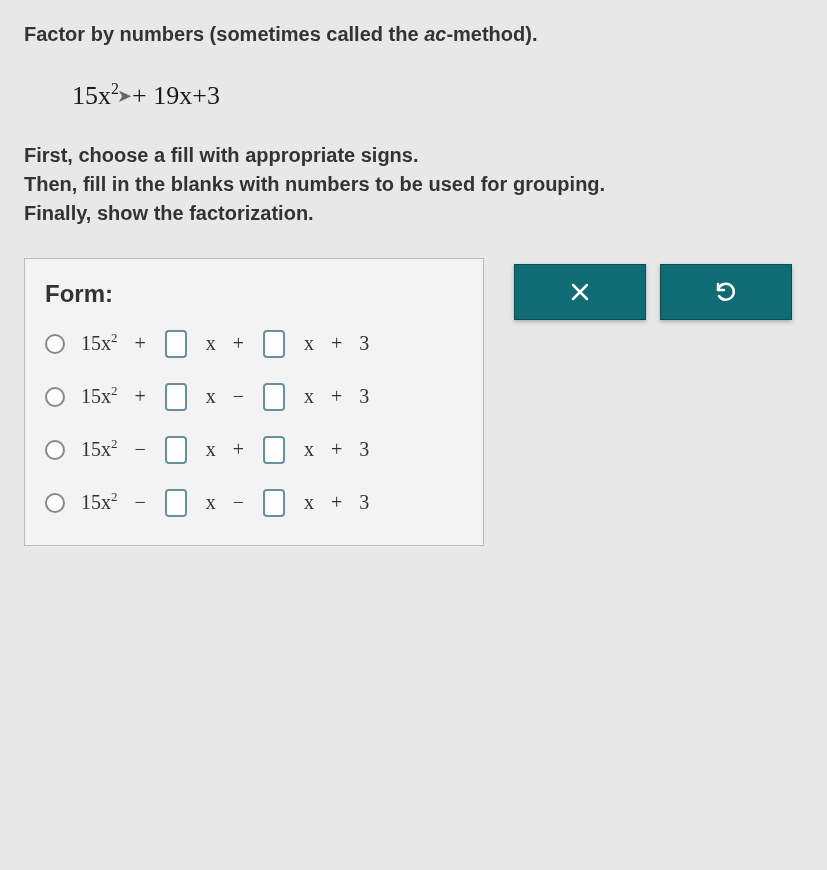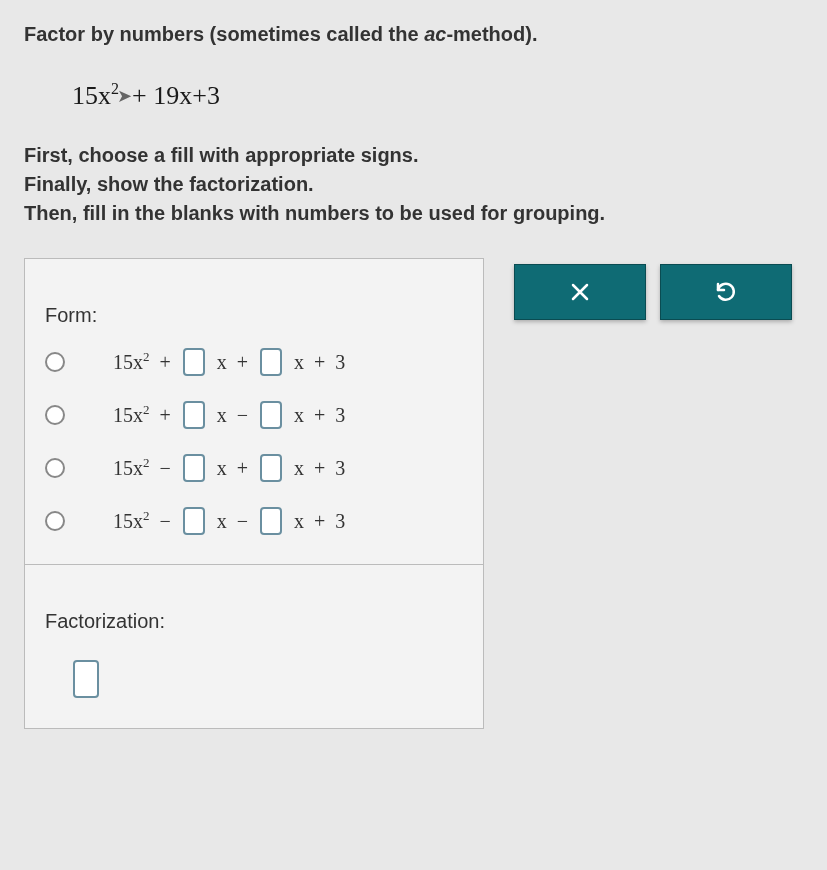--- a/index.html
+++ b/index.html
@@ -40,43 +40,42 @@
       border: 1px solid #bbb;
       background: #f3f3f3;
       width: 460px;
     }
     .form-section {
       padding: 18px 20px 22px;
       border-bottom: 1px solid #bbb;
     }
     .form-section:last-child { border-bottom: none; }
     .form-heading {
-      font-weight: normal;
-      font-size: 20px;
+      font-weight: bold;
+      font-size: 24px;
       margin-bottom: 18px;
       color: #333;
-      margin-top: 24px;
     }
     .option-row {
       display: flex;
       align-items: center;
       gap: 16px;
       margin-bottom: 24px;
       font-family: "Times New Roman", Times, serif;
       font-size: 20px;
       color: #333;
     }
     .radio {
       width: 20px; height: 20px;
       border: 2px solid #888;
       border-radius: 50%;
       background: #fff;
       flex-shrink: 0;
     }
-    .expr-text { display: flex; align-items: flex-start; gap: 10px; white-space: nowrap; margin-left: 32px; }
+    .expr-text { display: flex; align-items: flex-end; gap: 17px; white-space: nowrap; }
     .term { font-family: "Times New Roman", Times, serif; }
     .term sup { font-size: 13px; }
     .blank {
       display: inline-block;
       width: 22px; height: 28px;
       border: 2px solid #6a8fa0;
       border-radius: 4px;
       background: #fff;
       margin: 0 2px;
     }
@@ -114,22 +113,22 @@
     <span>Factor by numbers (sometimes called the </span><span class="ac-style">ac</span><span>-method).</span>
   </p>
 </div>
 
 <div class="expression">
   <span>15</span><span>x</span><sup>2</sup><span class="cursor-icon">➤</span><span>+</span> <span>19</span><span>x</span><span>+</span><span>3</span>
 </div>
 
 <div class="instruction-block">
   <p class="text-line">First, choose a fill with appropriate signs.</p>
+  <p class="text-line">Then, fill in the blanks with numbers to be used for grouping.</p>
   <p class="text-line">Finally, show the factorization.</p>
-  <p class="text-line">Then, fill in the blanks with numbers to be used for grouping.</p>
 </div>
 
 <div class="content-row">
   <div class="form-box">
     <div class="form-section">
       <div class="form-heading">Form:</div>
 
       <div class="option-row">
         <div class="radio"></div>
         <div class="expr-text">
@@ -184,24 +183,20 @@
           <span class="term"><span>x</span></span>
           <span>−</span>
           <span class="blank"></span>
           <span class="term"><span>x</span></span>
           <span>+</span>
           <span>3</span>
         </div>
       </div>
     </div>
 
-    <div class="form-section">
-      <div class="form-heading">Factorization:</div>
-      <span class="factorization-blank"></span>
-    </div>
   </div>
 
   <div class="buttons-row">
     <div class="btn">
       <svg viewBox="0 0 24 24">
           <path d="M5 5 L19 19 M19 5 L5 19"></path>
         </svg>
     </div>
     <div class="btn">
       <svg viewBox="0 0 24 24">

